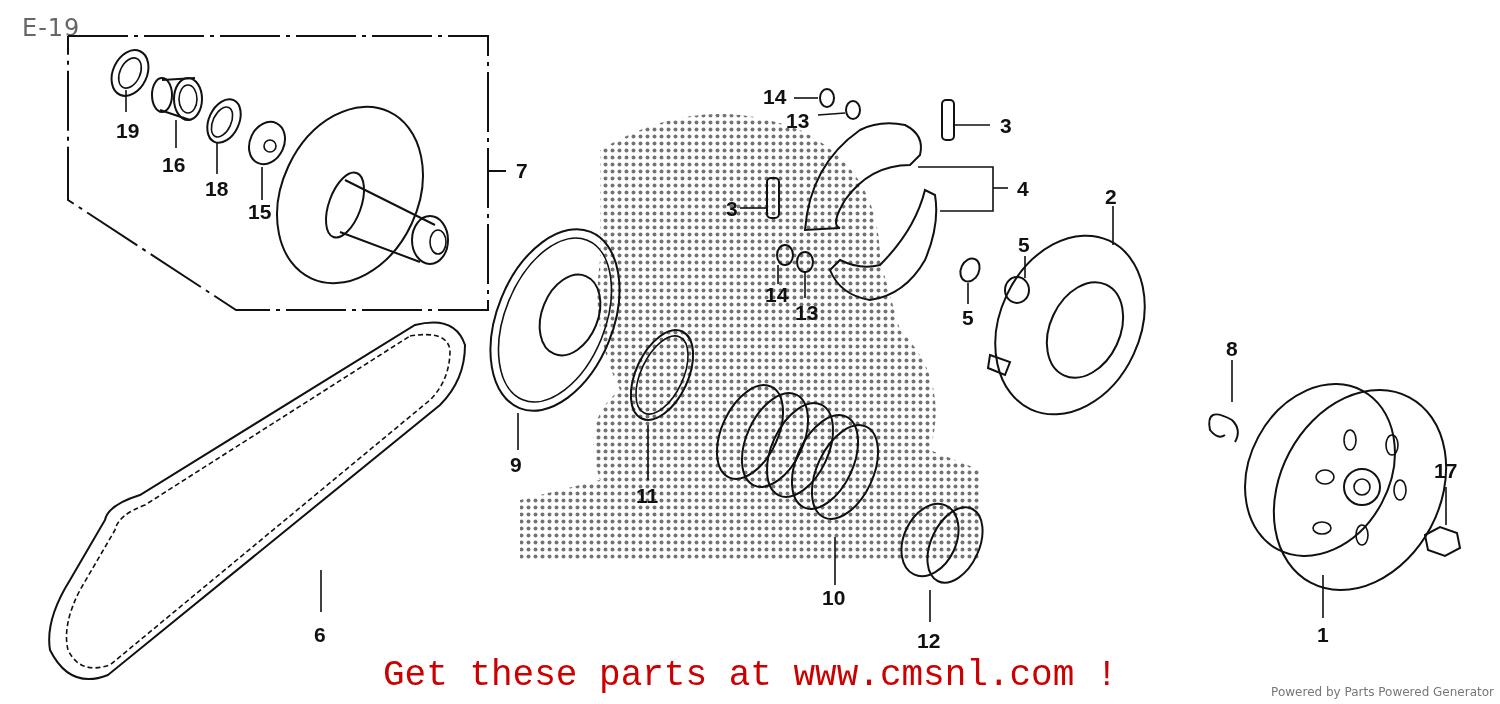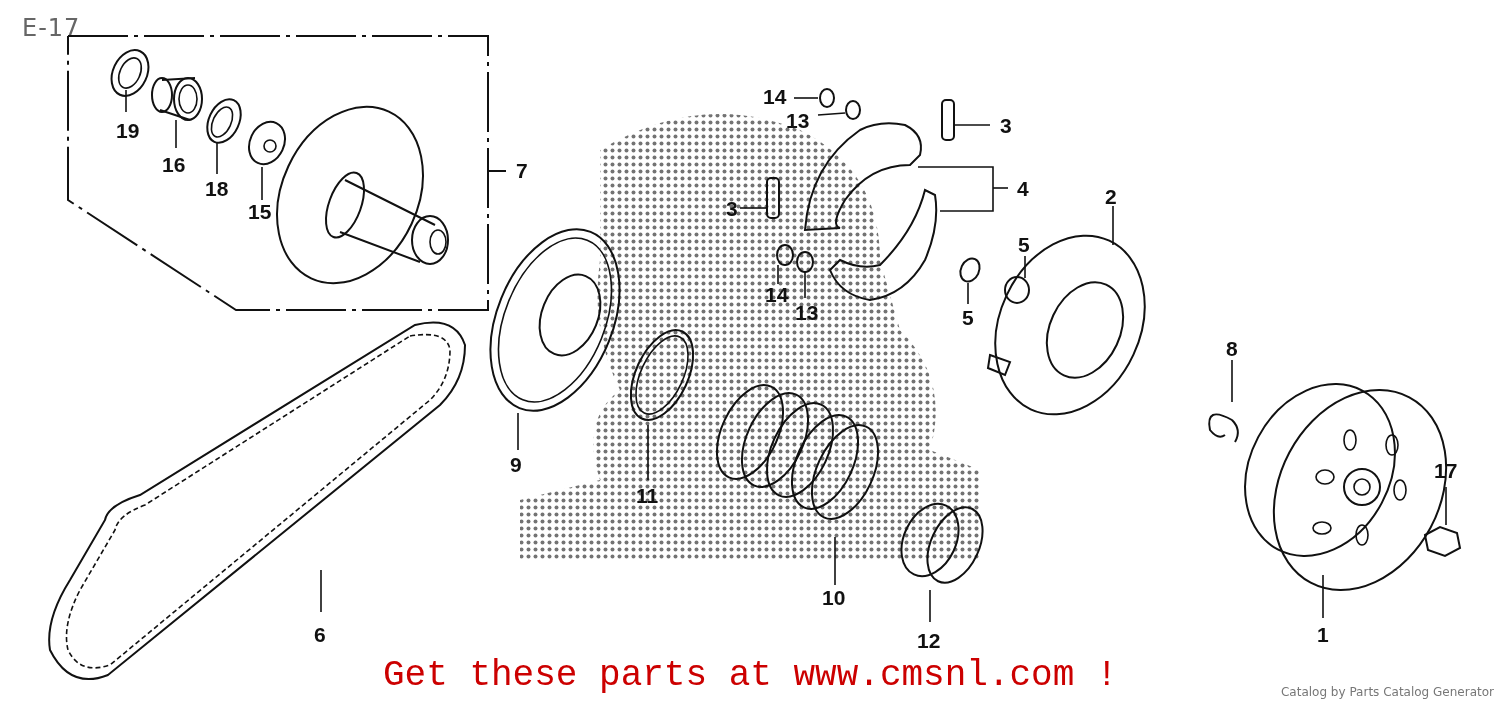--- a/index.html
+++ b/index.html
@@ -9,21 +9,21 @@
   .cta { position:absolute; left:383px; top:655px; font-family:Liberation Mono, monospace; font-size:36px; color:#cc0000; white-space:nowrap; }
   .credit { position:absolute; right:6px; top:685px; font-family:"DejaVu Sans", sans-serif; font-size:12px; color:#777777; white-space:nowrap; }
   .callout { font-family:"Liberation Sans", sans-serif; font-size:21px; font-weight:bold; fill:#111; }
   .ln { stroke:#111; stroke-width:2; fill:none; }
   .thin { stroke:#111; stroke-width:1.6; fill:none; }
 </style>
 </head>
 <body>
 
 <div>
-  <div class="page-code">E-17</div>
+  <div class="page-code">E-19</div>
 
   <svg id="diagram" viewBox="0 0 1500 704">
     <defs>
       <pattern id="halftone" width="7" height="7" patternUnits="userSpaceOnUse">
         <circle cx="3.5" cy="3.5" r="2" fill="#000"></circle>
       </pattern>
     </defs>
 
     <g opacity="0.55">
       <path d="M600,150 Q700,90 800,130 Q880,170 880,260 L900,330 Q950,380 930,450 L980,470 L980,560 L520,560 L520,500 L600,480 Q580,420 620,390 Q590,330 600,260 Z" fill="url(#halftone)"></path>
@@ -197,14 +197,14 @@
       <text class="callout" x="636" y="503">11</text>
       <text class="callout" x="1434" y="478">17</text>
       <text class="callout" x="822" y="605">10</text>
       <text class="callout" x="314" y="642">6</text>
       <text class="callout" x="917" y="648">12</text>
       <text class="callout" x="1317" y="642">1</text>
     </g>
   </svg>
 
   <a class="cta">Get these parts at www.cmsnl.com !</a>
-  <div class="credit">Catalog by Parts Catalog Generator</div>
+  <div class="credit">Powered by Parts Powered Generator</div>
 </div>
 
 </body></html>

